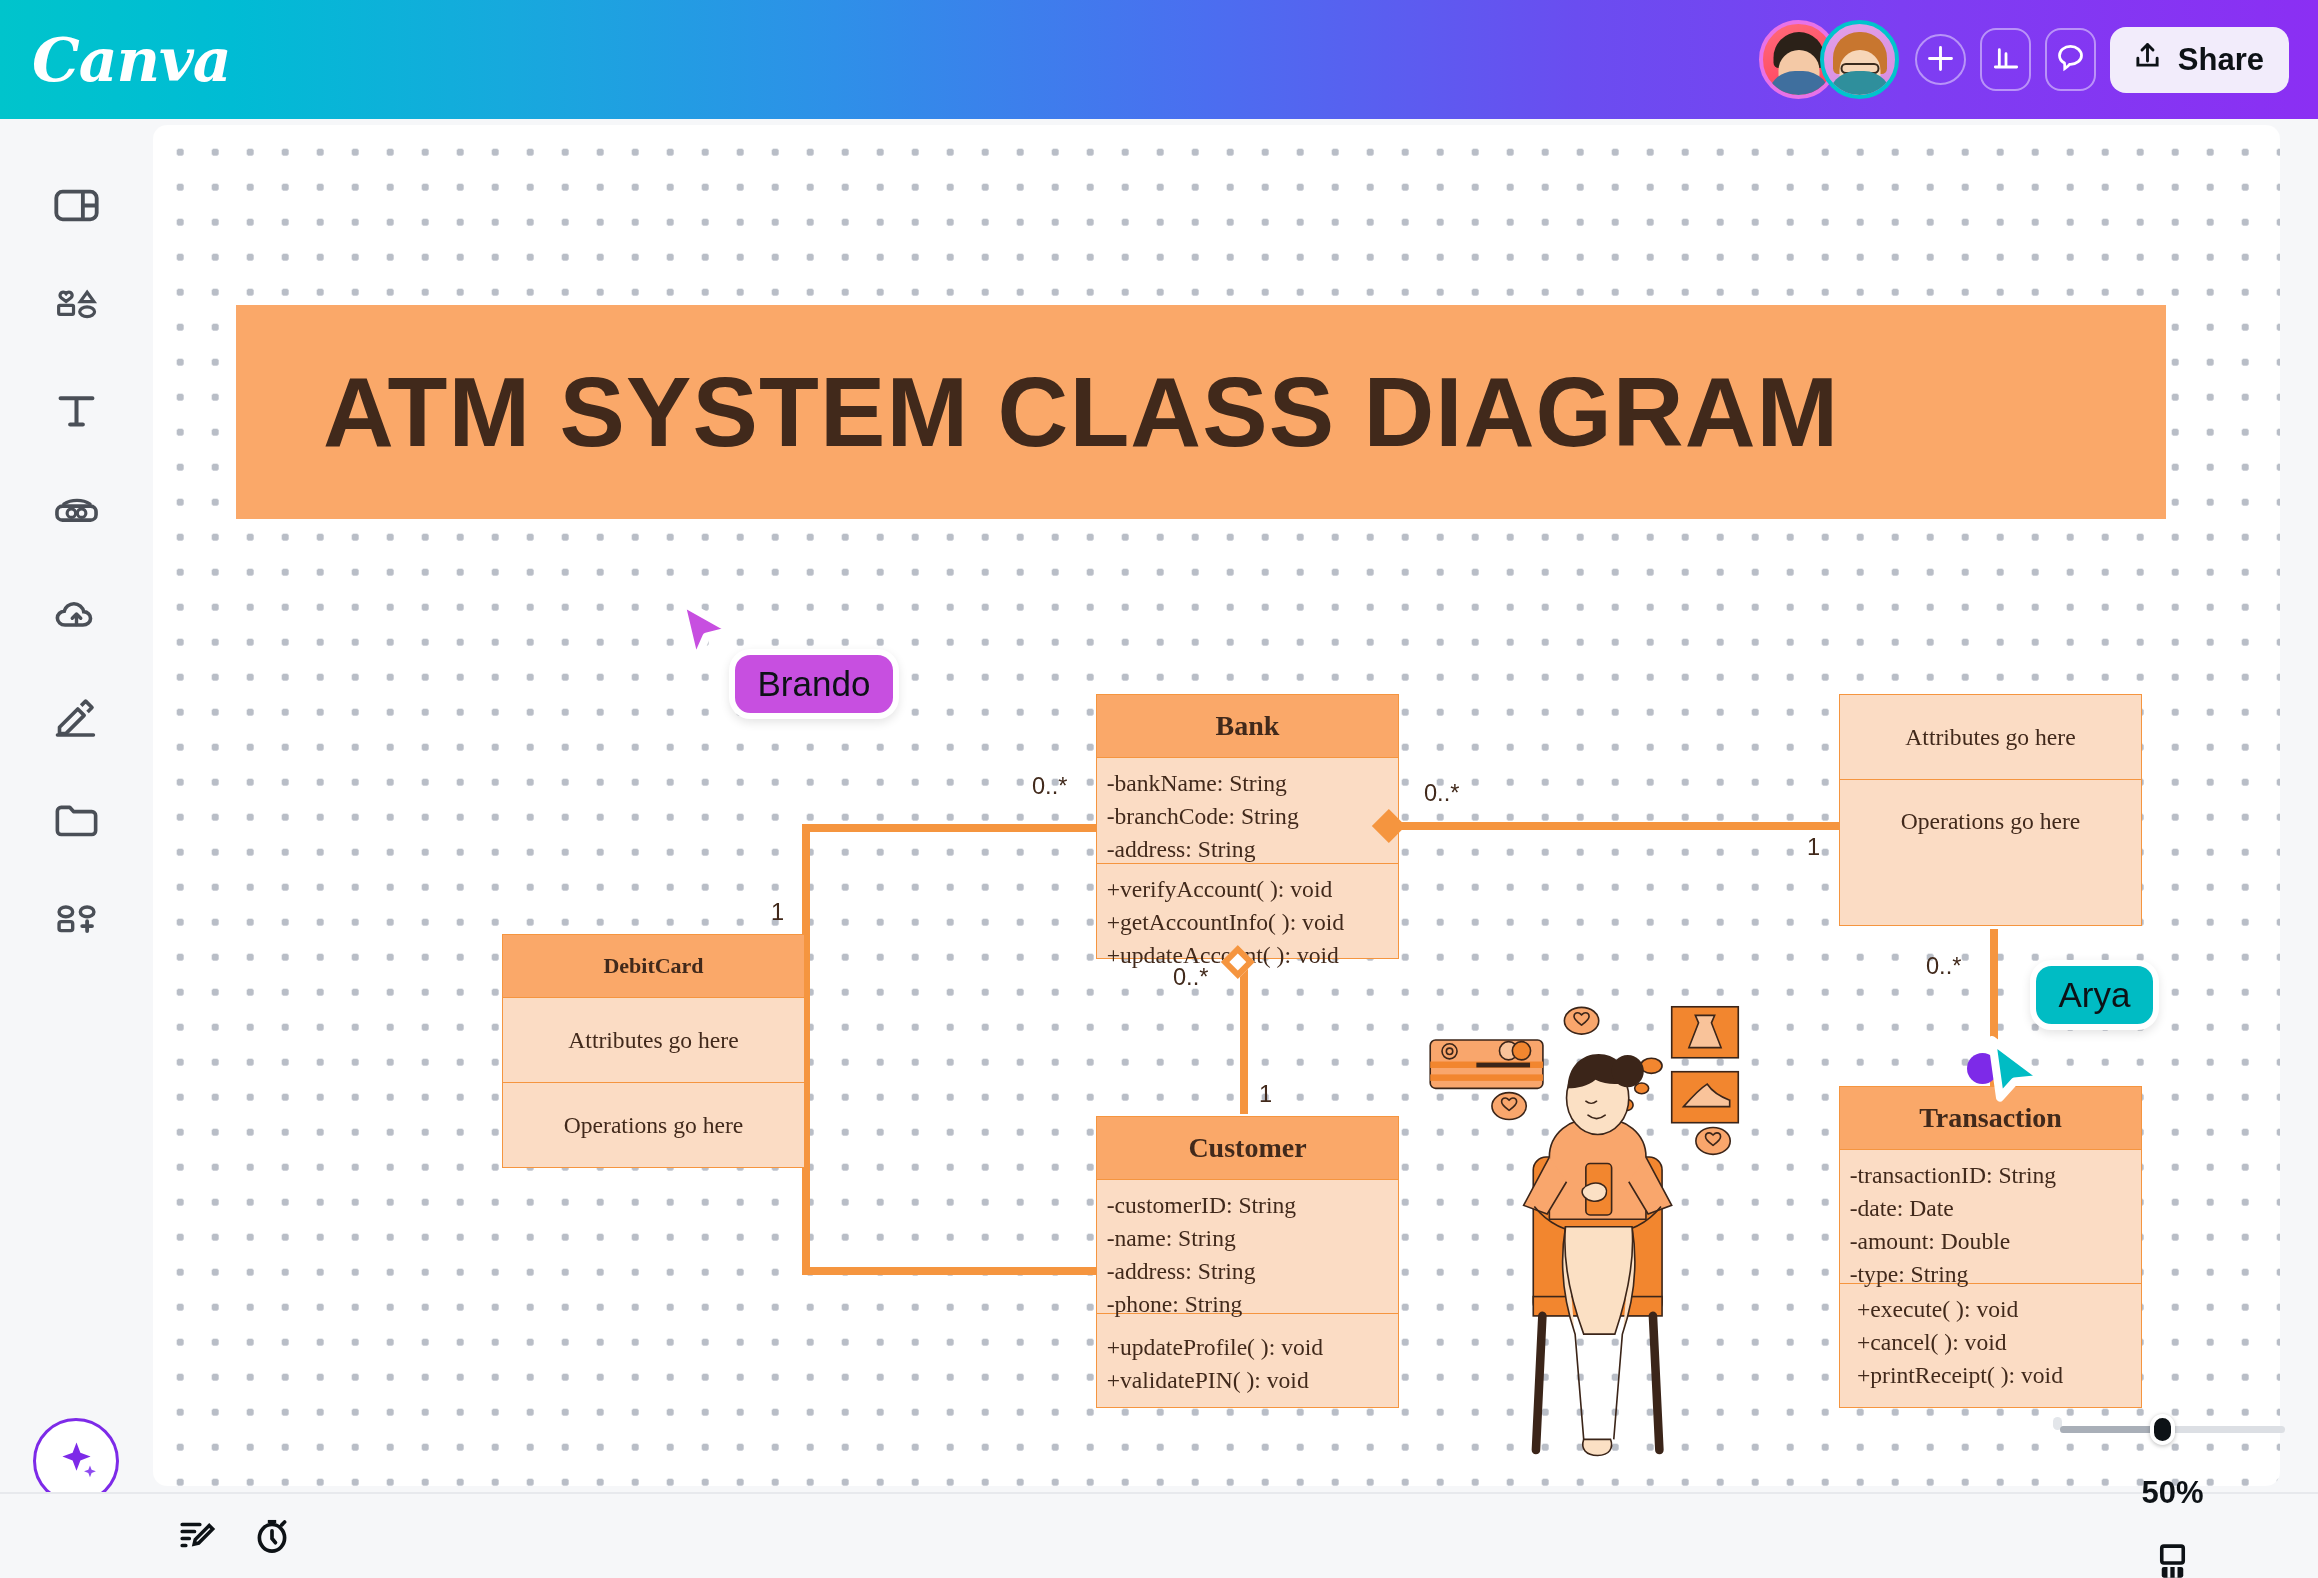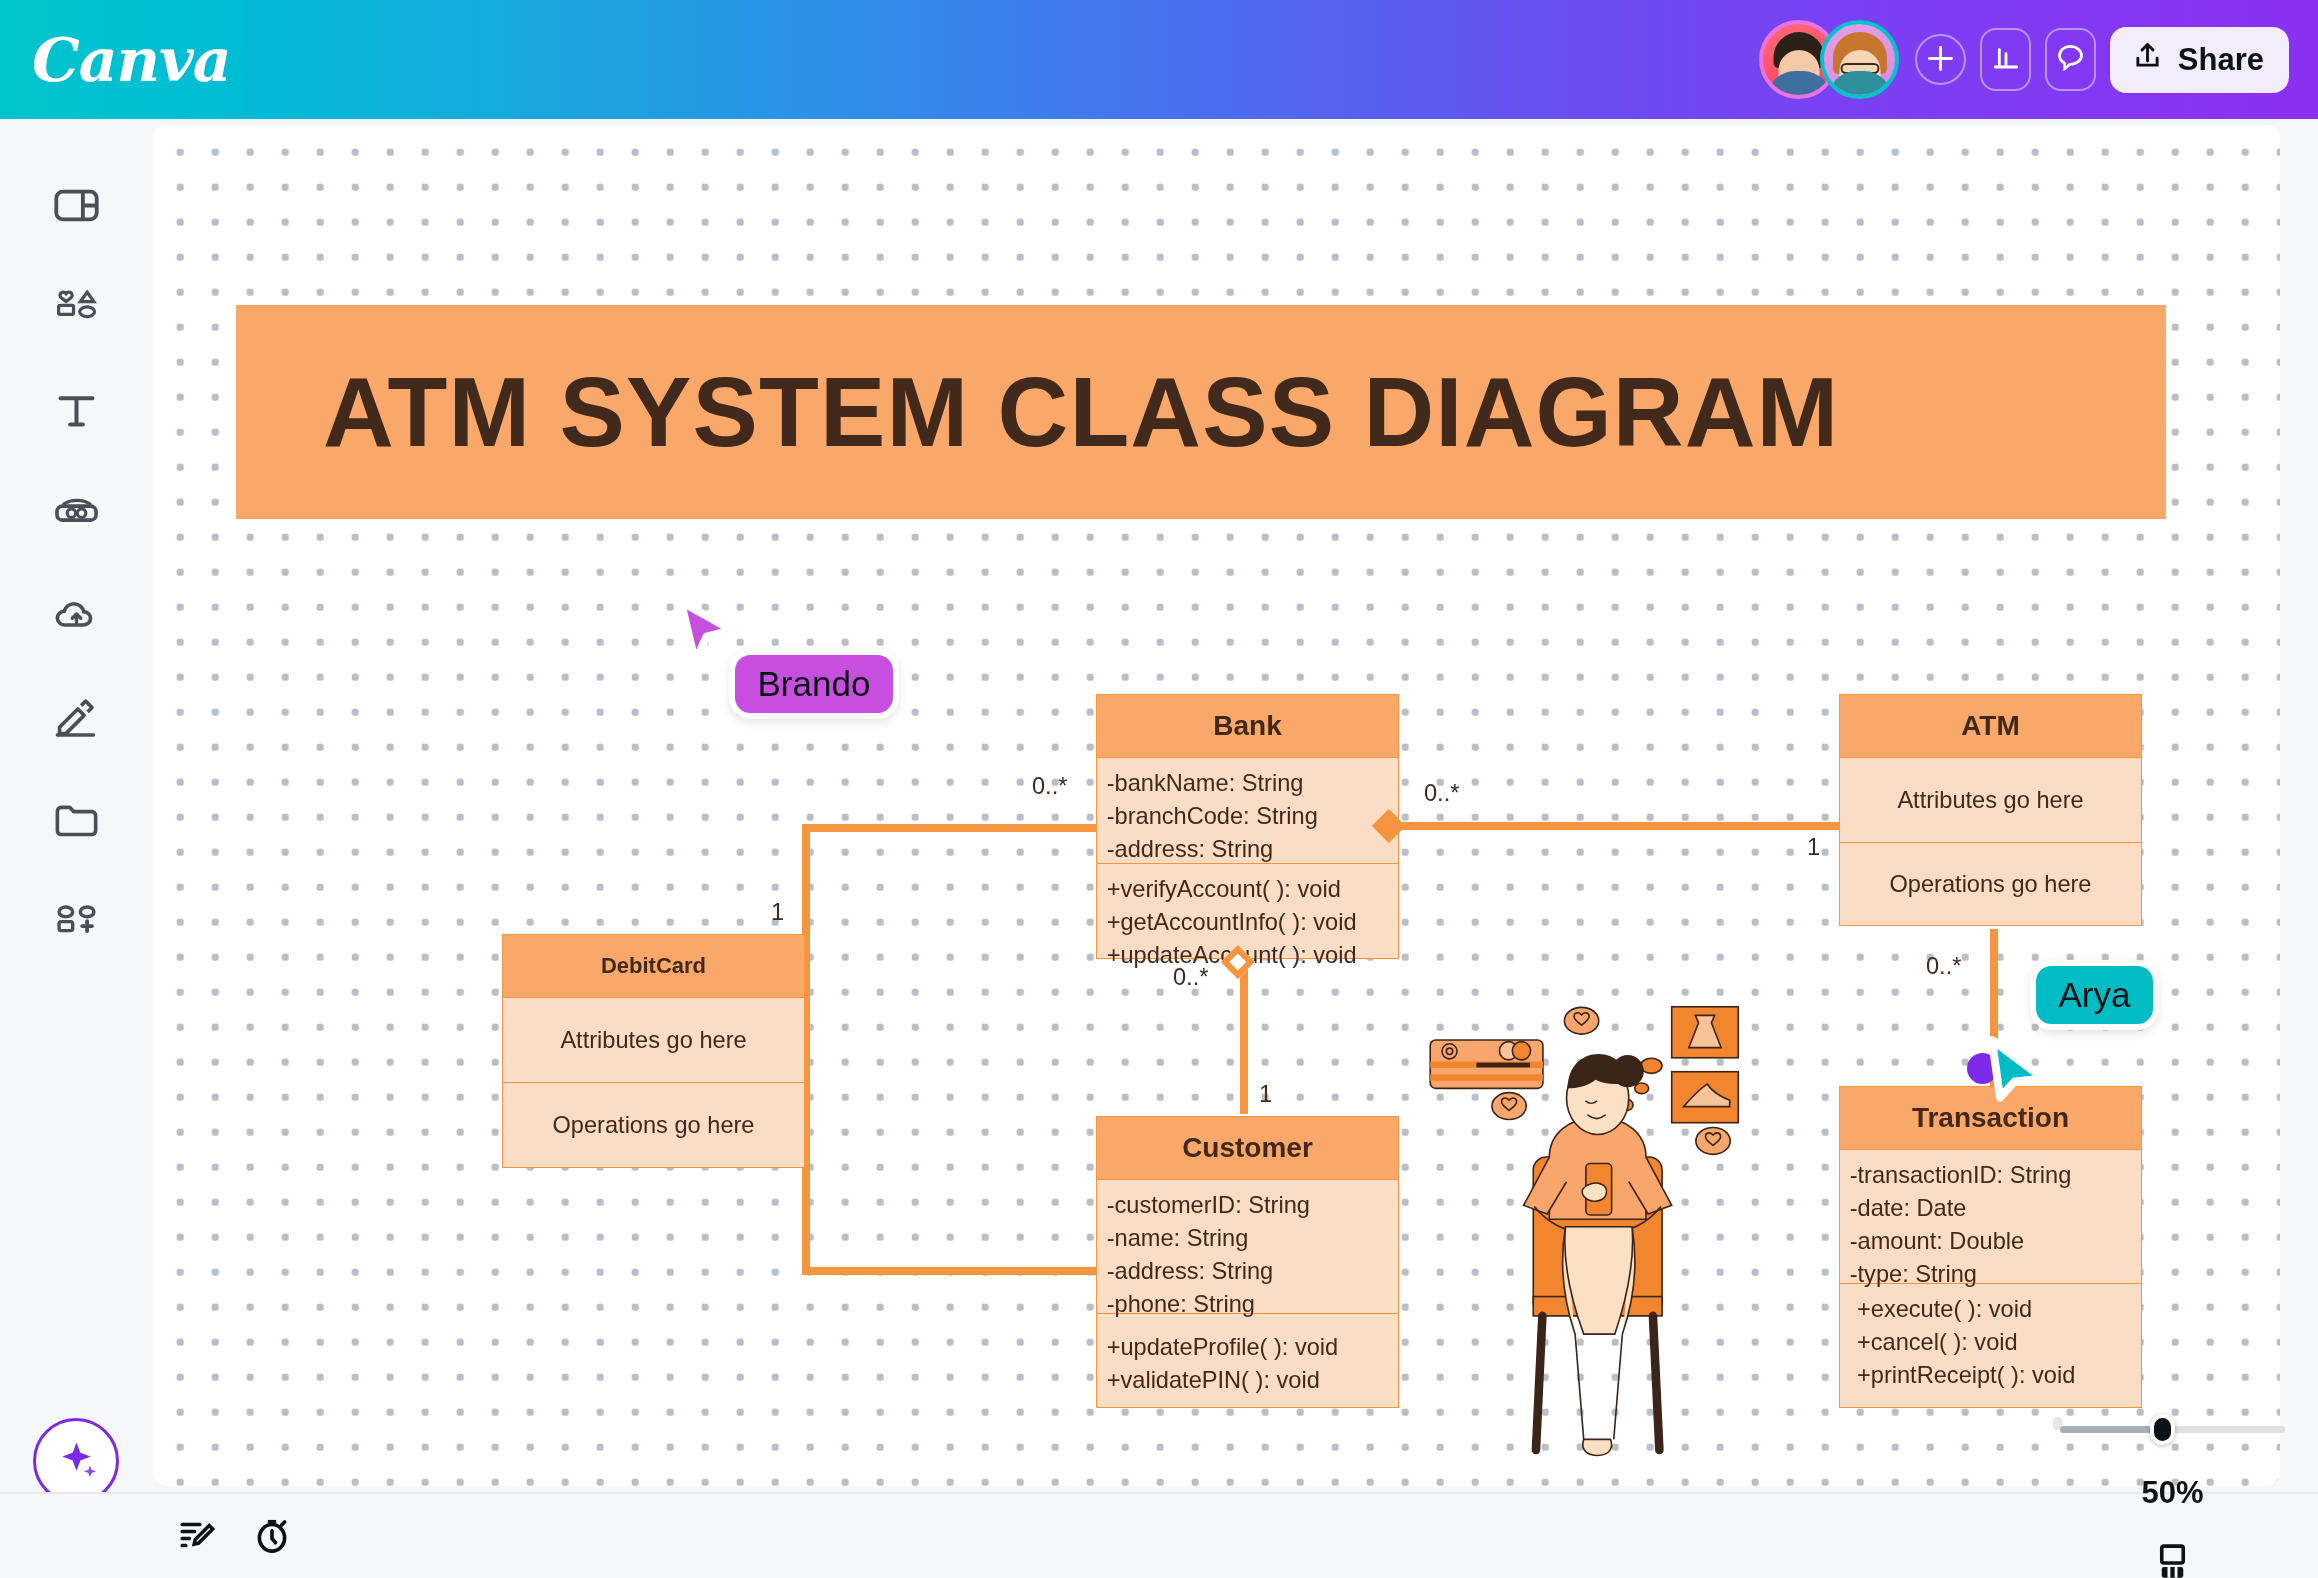--- a/index.html
+++ b/index.html
@@ -127,20 +127,21 @@
     font-size: 98px; font-weight: bold; color: #41291b;
     letter-spacing: 1.1px; white-space: nowrap;
   }
 
   
   .uml {
     position: absolute;
     border: 1.6px solid #f5953f;
     background: #fbdcc4;
     z-index: 12;
+    font-family: Liberation Serif, serif;
   }
   .uml .hdr {
     background: #faa869;
     color: #41291b;
     font-weight: bold;
     text-align: center;
     display: flex; align-items: center; justify-content: center;
     border-bottom: 1.6px solid #f5953f;
   }
   .uml .sec {
@@ -438,21 +439,20 @@
         <div class="line">-address: String</div>
       </div>
       <div class="sec" style="height:95px;">
         <div class="line">+verifyAccount( ): void</div>
         <div class="line">+getAccountInfo( ): void</div>
         <div class="line">+updateAccount( ): void</div>
       </div>
     </div>
 
     <div class="uml" style="left:1686px; top:569px; width:303px; height:232px; font-size:23.6px;">
-      <div class="hdr" style="height:63px; font-size:28px;">ATM</div>
       <div class="sec mid center" style="height:85px;">
         <div class="line">Attributes go here</div>
       </div>
       <div class="sec center" style="height:82px;">
         <div class="line">Operations go here</div>
       </div>
     </div>
 
     <div class="uml" style="left:349px; top:809px; width:303px; height:234px; font-size:23.6px;">
       <div class="hdr" style="height:63px; font-size:22px;">DebitCard</div>

